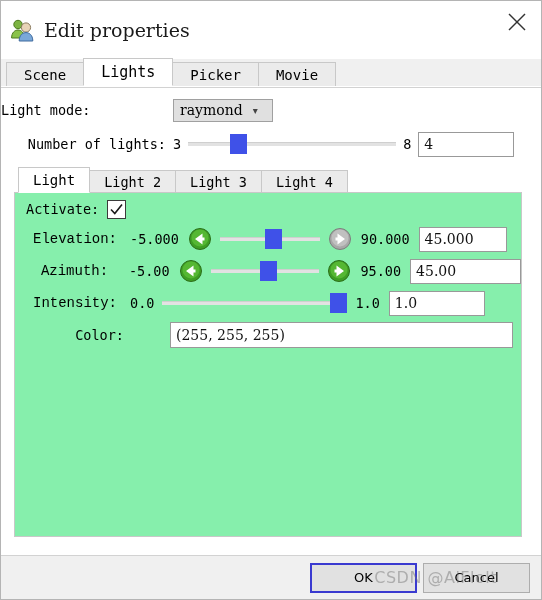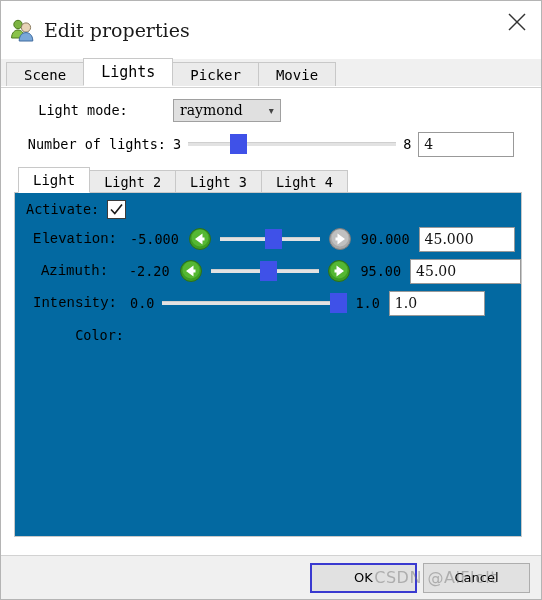--- a/index.html
+++ b/index.html
@@ -116,36 +116,35 @@
     white-space: nowrap;
     letter-spacing: 0px;
   }
   
   .lightmode-row {
     margin-top: 8px;
     padding-left: 0;
   }
   .lightmode-label {
     width: 172px;
-    text-align: center;
+    text-align: left;
     padding-right: 8px;
     box-sizing: border-box;
   }
   .combo {
     height: 23px;
     min-width: 100px;
     background: #e0e0e0;
     border: 1px solid #a0a0a0;
     display: flex;
     align-items: center;
     padding: 0 6px;
     box-sizing: border-box;
     font-family: "DejaVu Serif", "Liberation Serif", serif;
     font-size: 14px;
-    gap: 16px;
   }
   .combo .caret {
     margin-left: 10px;
     font-size: 10px;
     color: #444;
   }
   
   .numlights-row {
     margin-top: 6px;
   }
@@ -222,21 +221,21 @@
     background: #ffffff;
     height: 26px;
     line-height: 25px;
     border-bottom: 1px solid #ffffff;
     position: relative;
     z-index: 3;
     font-size: 14px;
   }
   .inner-panel {
     border: 1px solid #c8c8c8;
-    background: #0369a1;
+    background: #86efac;
     margin-top: -1px;
     height: 345px;
     box-sizing: border-box;
     position: relative;
     padding: 0;
   }
   .activate-row {
     height: 28px;
     display: flex;
     align-items: center;
@@ -430,28 +429,28 @@
             <span class="thumb" style="left:45%;"></span>
           </span>
           <span class="arrow-btn">
             <svg width="24" height="24" viewBox="0 0 24 24">
               <circle cx="12" cy="12" r="10.5" fill="#a8a8a8" stroke="#7d7d7d" stroke-width="1"></circle>
               <circle cx="12" cy="11" r="8.5" fill="#c0c0c0"></circle>
               <path d="M9.5 6.5 L17 12 L9.5 17.5 L9.5 13.6 L7.5 13.6 L7.5 10.4 L9.5 10.4 Z" fill="#ffffff"></path>
             </svg>
           </span>
           <span class="maxval" style="margin-left:9px;">90.000</span>
-          <span class="tbox" style="width:96px; margin-left:9px;">
+          <span class="tbox" style="width:88px; margin-left:9px;">
             <span>45.000</span>
           </span>
         </div>
 
         <div class="param-row">
           <span class="param-label">Azimuth:</span>
-          <span class="minval">-2.20</span>
+          <span class="minval">-5.00</span>
           <span class="arrow-btn" style="margin-left:9px;">
             <svg width="24" height="24" viewBox="0 0 24 24">
               <circle cx="12" cy="12" r="10.5" fill="#3d9e23" stroke="#2c6f19" stroke-width="1"></circle>
               <circle cx="12" cy="11" r="8.5" fill="#55b733"></circle>
               <path d="M14.5 6.5 L7 12 L14.5 17.5 L14.5 13.6 L16.5 13.6 L16.5 10.4 L14.5 10.4 Z" fill="#ffffff"></path>
             </svg>
           </span>
           <span class="slider" style="width:110px; margin:0 8px;">
             <span class="track"></span>
             <span class="thumb" style="left:45%;"></span>
@@ -477,20 +476,23 @@
             <span class="thumb" style="left:calc(100% - 17px);"></span>
           </span>
           <span class="maxval">1.0</span>
           <span class="tbox" style="width:96px; margin-left:9px;">
             <span>1.0</span>
           </span>
         </div>
 
         <div class="color-row">
           <span class="color-label">Color:</span>
+          <span class="tbox color-box">
+            <span>(255, 255, 255)</span>
+          </span>
         </div>
 
       </div>
     </div>
   </div>
 
   <div class="footer">
     <div class="btn default">OK</div>
     <div class="btn">Cancel</div>
     <div class="watermark">CSDN @AiFlolt</div>

